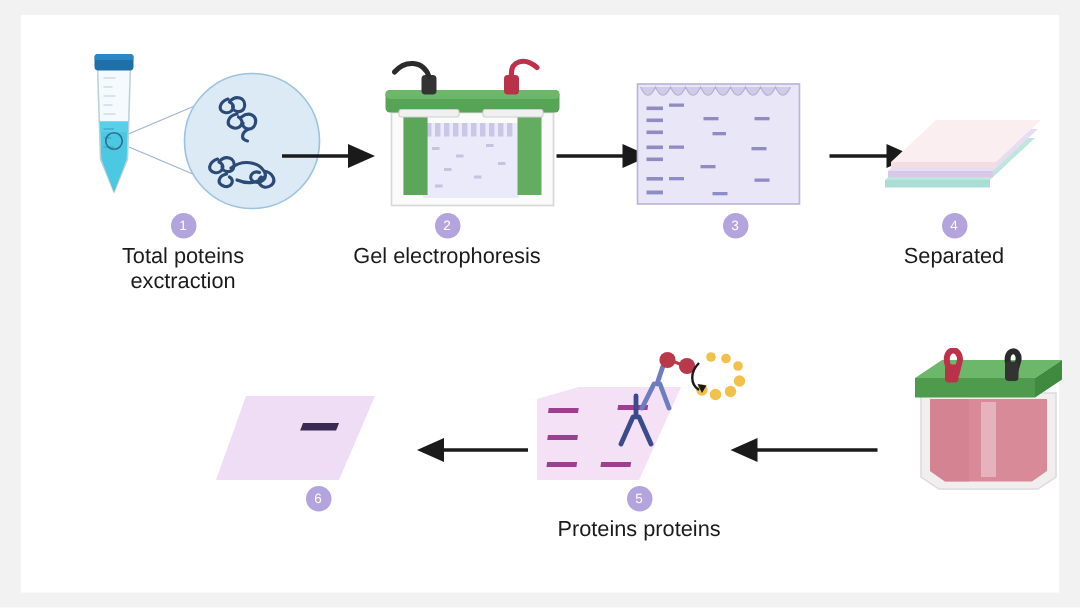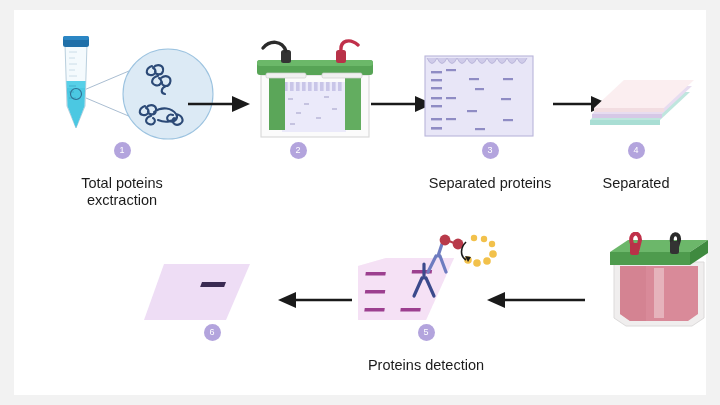--- a/index.html
+++ b/index.html
@@ -43,21 +43,21 @@
     font-size: 9px;
     line-height: 17px;
     text-align: center;
     margin: 0 auto;
     font-family: "Liberation Sans", sans-serif;
   }
   .caption {
     font-size: 14.5px;
     color: #1b1b1b;
     line-height: 17px;
-    margin-top: 16px;
+    margin-top: 4px;
     white-space: pre-line;
     font-family: "Liberation Sans", sans-serif;
   }
 
   
   .arrow {
     position: absolute;
     height: 24px;
   }
 </style>
@@ -115,20 +115,21 @@
       </g>
     </svg>
 
     <svg class="arrow" style="left:172px; top:82px;" width="66" height="22" viewBox="0 0 66 22">
       <line x1="2" y1="11" x2="48" y2="11" stroke="#1a1a1a" stroke-width="2.4"></line>
       <polygon points="46,3 64,11 46,19" fill="#1a1a1a"></polygon>
     </svg>
 
     <div class="step" style="left:198px; top:132px; width:172px;">
       <div class="badge">2</div>
+      <div class="caption">Gel electrophoresis</div>
     </div>
 
     <svg style="position:absolute; left:238px; top:28px;" width="126" height="104" viewBox="0 0 126 104">
 
       <rect x="9" y="37" width="108" height="62" fill="#fbfbfb" stroke="#d8d8d8" stroke-width="1.1"></rect>
 
       <rect x="30" y="44" width="64" height="50" fill="#ebeafa"></rect>
       <g fill="#c9c6e8">
         <rect x="32" y="44" width="3.6" height="9"></rect>
           <rect x="38" y="44" width="3.6" height="9"></rect>
@@ -167,21 +168,20 @@
       <path d="M89 13 C88 2 98 0 106 7" fill="none" stroke="#c0304a" stroke-width="3.4" stroke-linecap="round"></path>
     </svg>
 
     <svg class="arrow" style="left:355px; top:82px;" width="66" height="22" viewBox="0 0 66 22">
       <line x1="2" y1="11" x2="48" y2="11" stroke="#1a1a1a" stroke-width="2.4"></line>
       <polygon points="46,3 64,11 46,19" fill="#1a1a1a"></polygon>
     </svg>
 
     <div class="step" style="left:386px; top:132px; width:180px;">
       <div class="badge">3</div>
-      <div class="caption">Separated proteins</div>
     </div>
 
     <svg style="position:absolute; left:409px; top:44px;" width="114" height="88" viewBox="0 0 114 88">
       <rect x="2" y="2" width="108" height="80" fill="#e8e6f7" stroke="#b9b5da" stroke-width="1.1"></rect>
 
       <path d="M4 4 q5 11 10 0 q5 11 10 0 q5 11 10 0 q5 11 10 0 q5 11 10 0 q5 11 10 0 q5 11 10 0 q5 11 10 0 q5 11 10 0 q5 11 10 0" fill="#cfcbe9" stroke="#b4b0d6" stroke-width="0.8"></path>
 
       <g fill="#8f8cc4">
         <rect x="8" y="17" width="11" height="2.4"></rect>
         <rect x="8" y="25" width="11" height="2.4"></rect>
@@ -254,21 +254,21 @@
       <rect x="64" y="9" width="9" height="13" rx="2.5" fill="#333333"></rect>
     </svg>
 
     <svg class="arrow" style="left:473px; top:278px;" width="100" height="22" viewBox="0 0 100 22">
       <line x1="16" y1="11" x2="98" y2="11" stroke="#1a1a1a" stroke-width="2.4"></line>
       <polygon points="18,3 0,11 18,19" fill="#1a1a1a"></polygon>
     </svg>
 
     <div class="step" style="left:322px; top:314px; width:180px;">
       <div class="badge">5</div>
-      <div class="caption">Proteins detection</div>
+      <div class="caption">Proteins proteins</div>
     </div>
 
     <svg style="position:absolute; left:328px; top:218px;" width="160" height="98" viewBox="0 0 160 98">
 
       <polygon points="16,38 44,30 112,30 84,92 16,92" fill="#f7e6f7"></polygon>
       <polygon points="16,38 44,30 112,30 84,92 16,92" fill="#f4ddf4" opacity="0.6"></polygon>
 
       <g fill="#9c3f8f">
         <rect x="30" y="44" width="20" height="3.4" transform="skewX(-8)"></rect>
         <rect x="32" y="62" width="20" height="3.4" transform="skewX(-8)"></rect>

